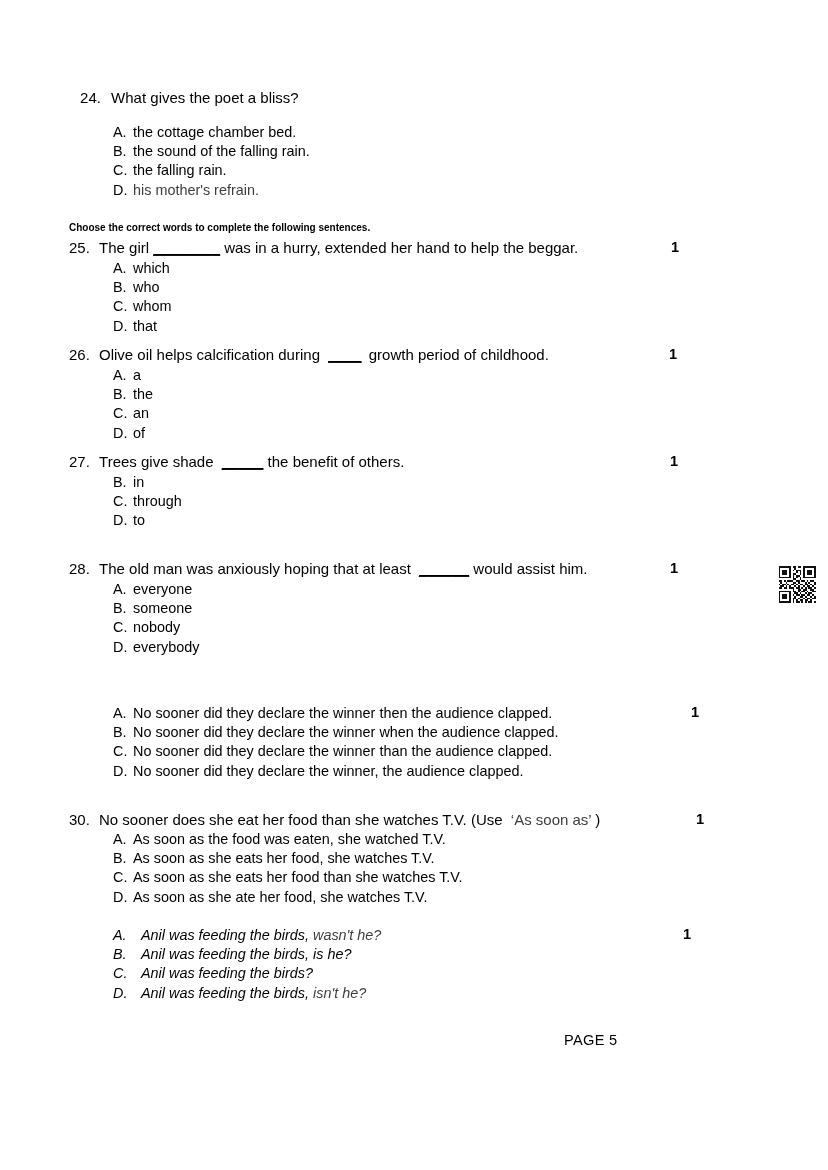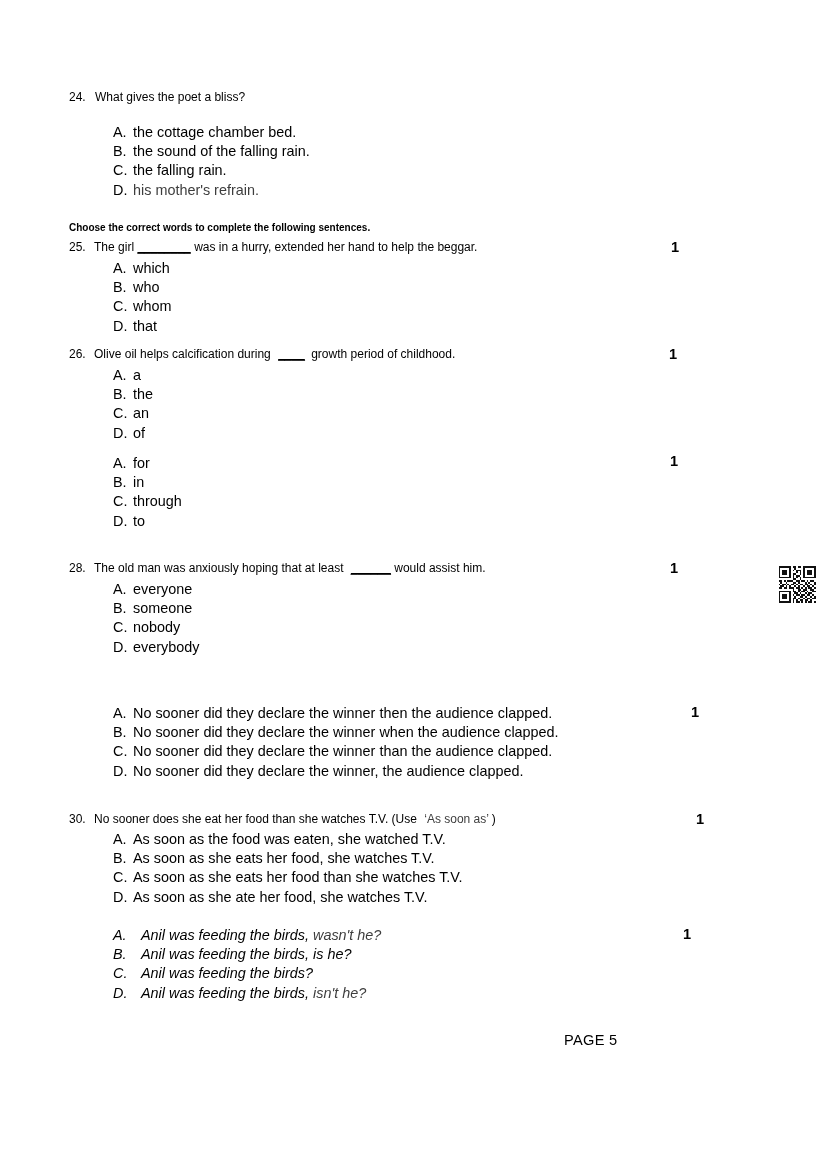--- a/index.html
+++ b/index.html
@@ -20,24 +20,25 @@
     inset: 0;
     width: 828px;
     height: 1170px;
     background: #fff;
     overflow: hidden;
   }
 
   
   .qblock { position: absolute; left: 69px; }
   .qline {
-    font-size: 12px;
+    font-size: 15px;
     line-height: 19px;
     white-space: nowrap;
     position: relative;
+    text-align: center;
   }
   .qnum { display: inline-block; }
   .qtext { display: inline; }
   .blank { letter-spacing: 0; text-decoration: underline; }
   .quoted { color: #3d3d3d; }
 
   .options { margin-top: 2px; }
   .opt {
     font-size: 14.4px;
     line-height: 19.2px;
@@ -158,24 +159,27 @@
         <span class="letter">C.</span><span class="otext">an</span>
       </div>
       <div class="opt">
         <span class="letter">D.</span><span class="otext">of</span>
       </div>
     </div>
   </div>
   <div class="mark" style="top:345px; left:669px;">1</div>
 
   <div class="qblock" style="top:452px;">
+    <div class="qline">
+      <span class="qnum">27.</span>
+      <span class="qtext" style="margin-left:5px;">Trees give shade</span>
+      <span class="qtext blank" style="margin-left:4px;">_____</span>
+      <span class="qtext">the benefit of others.</span>
+    </div>
     <div class="options">
-      <div class="opt">
-        <span class="letter">A.</span><span class="otext">for</span>
-      </div>
       <div class="opt">
         <span class="letter">B.</span><span class="otext">in</span>
       </div>
       <div class="opt">
         <span class="letter">C.</span><span class="otext">through</span>
       </div>
       <div class="opt">
         <span class="letter">D.</span><span class="otext">to</span>
       </div>
     </div>

